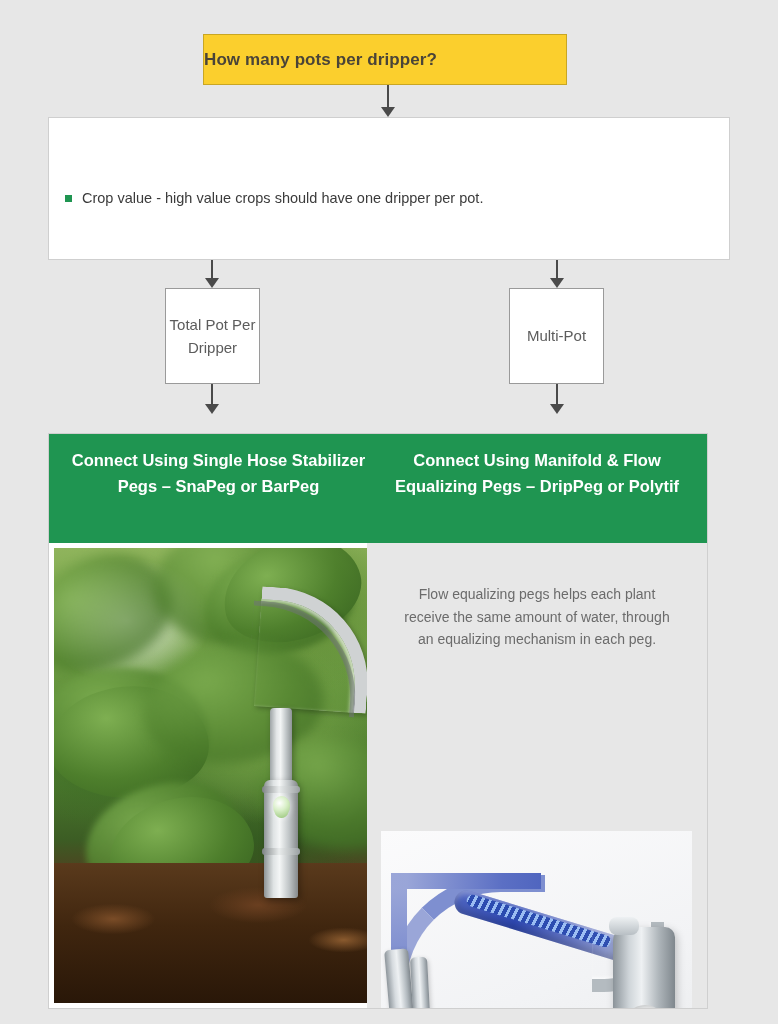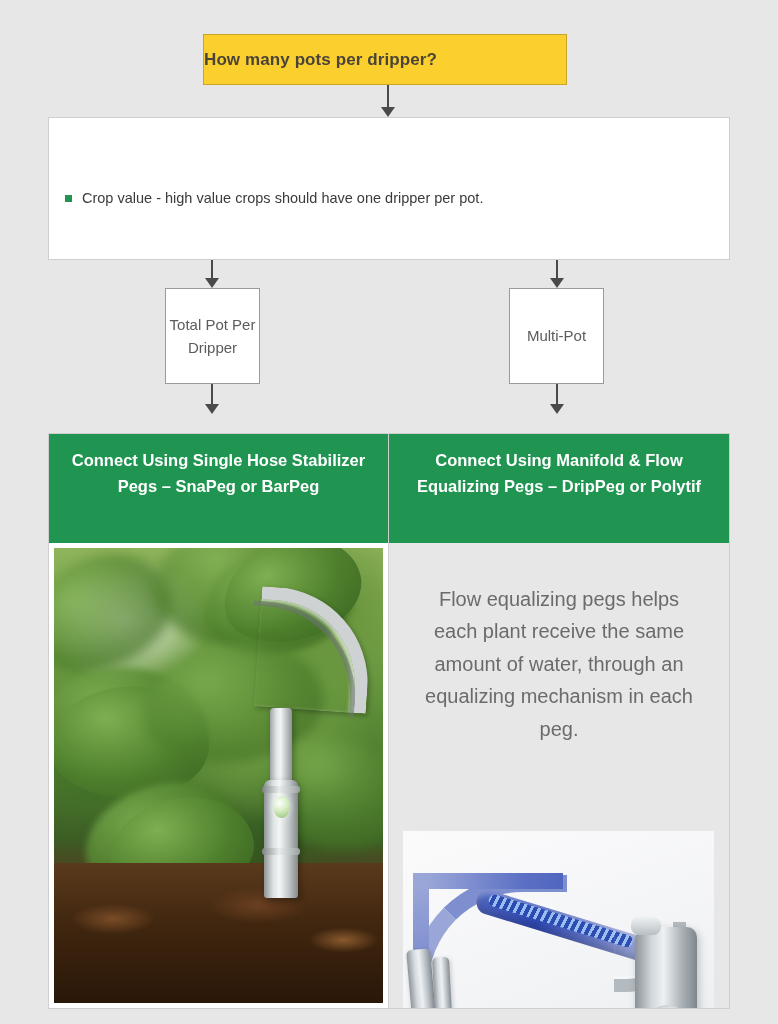--- a/index.html
+++ b/index.html
@@ -93,41 +93,41 @@
 
   
   .outcome {
     position: absolute;
     top: 417px;
     height: 576px;
     border: 1px solid #cfcfcf;
     display: flex; flex-direction: column; margin-top: 16px;
   }
   #outcome-left  { left: 48px;  width: 341px; }
-  #outcome-right { left: 389px; width: 341px; border-left: none; }
+  #outcome-right { left: 367px; width: 341px; border-left: none; }
 
   .outcome-header {
     background: #1f9551;
     color: #ffffff;
     font-weight: bold;
     font-size: 16.5px;
     line-height: 1.55;
     text-align: center;
     padding: 14px 14px 16px;
   }
   #outcome-left .outcome-header  { height: 109px; }
   #outcome-right .outcome-header { height: 109px; }
 
   .outcome-body { flex: 1; position: relative; overflow: hidden; }
   #outcome-left .outcome-body  { background: #ffffff; padding: 5px; }
   #outcome-right .outcome-body { background: #e7e7e7; padding: 0; }
 
   .caption {
     color: #6b6b6b;
-    font-size: 20px;
+    font-size: 14px;
     line-height: 1.62;
     text-align: center;
     padding: 40px 28px 0;
   }
 
   
   .photo {
     position: relative;
     width: 100%; height: 100%;
     overflow: hidden;

